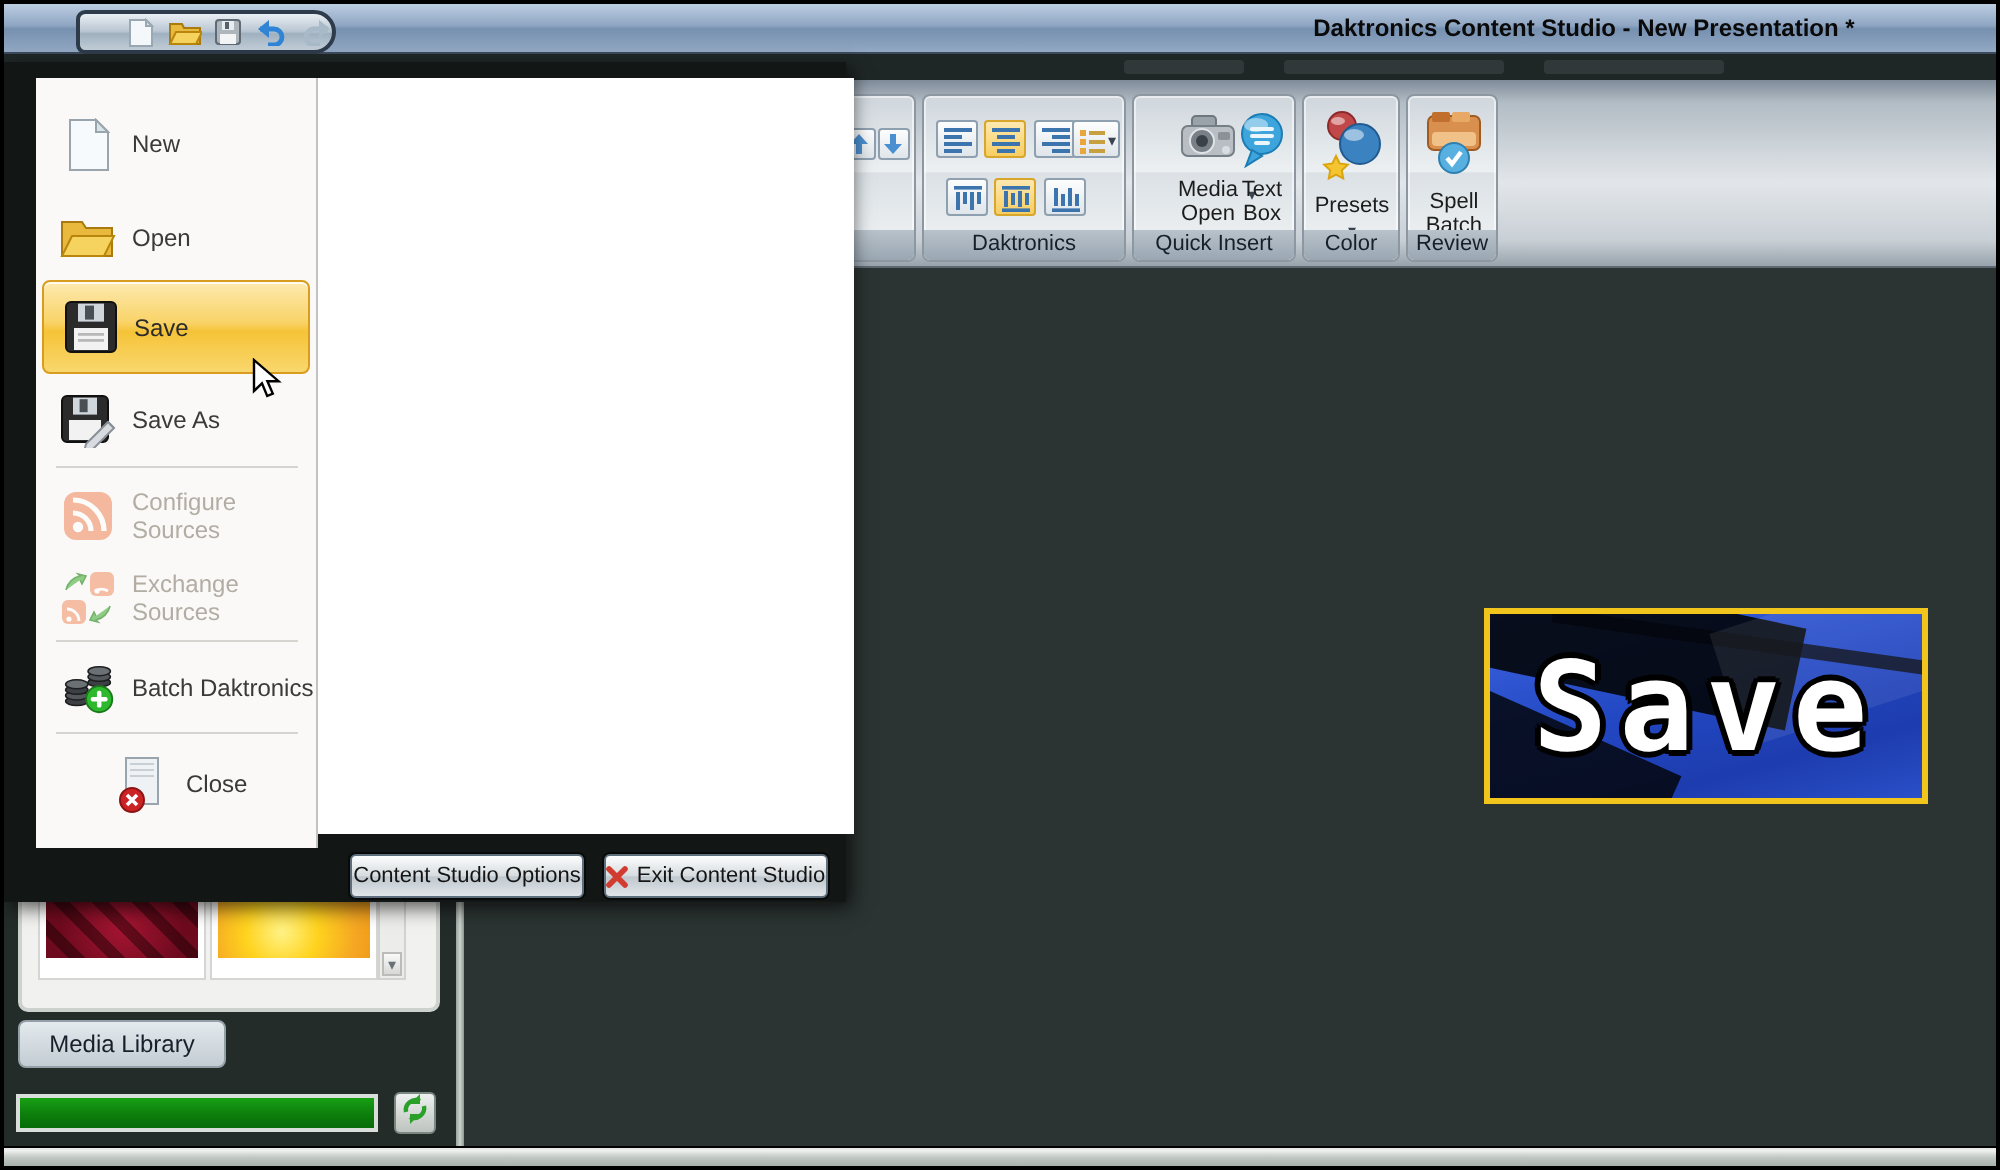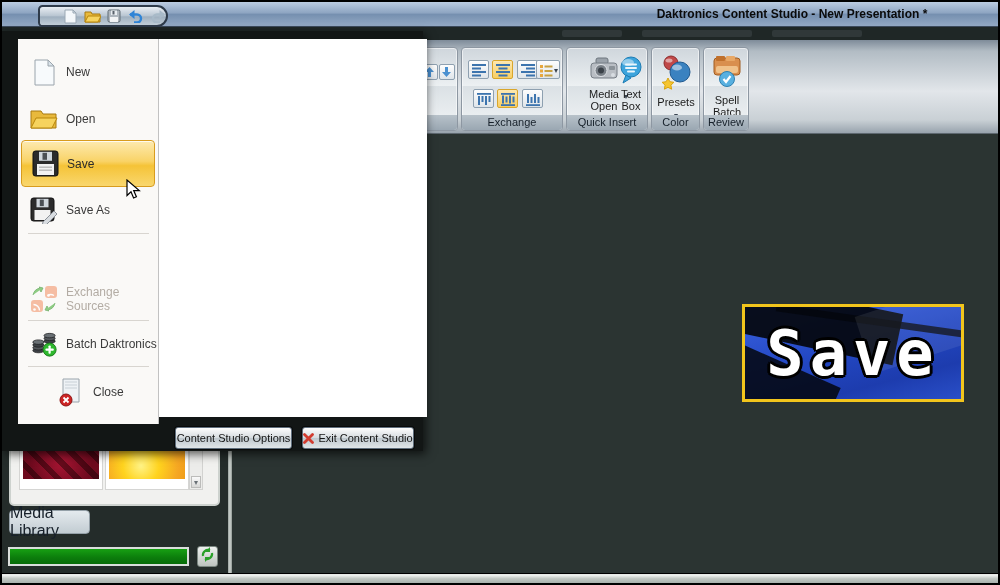--- a/index.html
+++ b/index.html
@@ -66,22 +66,22 @@
   .media-panel { position:absolute; left:9px; top:436px; width:211px; height:70px;
     border:2px solid #cdd2ce; border-radius:5px; background:#f1f1ef; }
   .thumb-card { position:absolute; top:6px; width:84px; height:46px; background:#fff; border:1px solid #d5d5d3; }
   .thumb-img { position:absolute; left:3px; top:3px; width:76px; height:31px; }
   .thumb-red { background:radial-gradient(circle at 50% 50%, #a51532, #6e0a1e 75%),
     repeating-linear-gradient(45deg, rgba(40,0,8,.0) 0 8px, rgba(40,0,8,.45) 8px 14px); background-blend-mode:multiply; }
   .thumb-yellow { background:radial-gradient(circle at 42% 58%, #fff387 0%, #ffd31e 38%, #f5a623 78%, #ef9c16 100%); }
   .mini-scroll { position:absolute; left:178px; top:6px; width:14px; height:46px; background:#ececea; border:1px solid #d2d2d0; }
   .mini-scroll-btn { position:absolute; left:1px; bottom:1px; width:10px; height:12px; text-align:center;
     font-size:8px; line-height:12px; color:#6a7176; background:linear-gradient(#fafafa,#d8d8d6); border:1px solid #bcbcba; }
-  .ml-tab { position:absolute; left:9px; top:510px; width:81px; height:24px; border:1px solid #94a0a8; border-radius:4px;
-    background:linear-gradient(180deg,#e4eaee,#c2ccd2); font-size:16px; color:#17202a;
+  .ml-tab { position:absolute; left:9px; top:510px; width:104px; height:24px; border:1px solid #94a0a8; border-radius:4px;
+    background:linear-gradient(180deg,#e4eaee,#c2ccd2); font-size:12px; color:#17202a;
     display:flex; align-items:center; justify-content:center; }
   .progress { position:absolute; left:8px; top:547px; width:181px; height:19px; border:2px solid #dadedb;
     background:linear-gradient(#17a013,#0c7e0c 55%,#076c08); }
   .refresh-btn { position:absolute; left:197px; top:546px; width:21px; height:21px; border:1px solid #7b8781; border-radius:3px;
     background:linear-gradient(#eef1ef,#bdc3bf); display:flex; align-items:center; justify-content:center; }
 
   .statusbar { position:absolute; left:2px; top:574px; width:996px; height:9px;
     background:linear-gradient(#f2f4f2,#c2c8c4 45%,#a9b1ad); border-top:1px solid #e8eae8; }
 
   
@@ -251,21 +251,21 @@
               <g fill="#3c74ae">
                 <rect y="11.2" width="14" height="1.8"></rect>
                 <rect x="1" y="1" width="2" height="9"></rect>
                 <rect x="4.5" y="4" width="2" height="6"></rect>
                 <rect x="8" y="1" width="2" height="9"></rect>
                 <rect x="11.5" y="4" width="2" height="6"></rect>
               </g>
             </svg>
         </span>
       </div>
-      <div class="rgroup-label">Exchange</div>
+      <div class="rgroup-label">Daktronics</div>
     </div>
 
     <div class="rgroup" style="left:564px;width:82px;">
       <div class="big-btn" style="left:16px;top:8px;width:42px;">
         <span>
           <svg width="30" height="28" viewBox="0 0 30 28">
               <rect x="7" y="2" width="12" height="6" rx="2" fill="#9aa2aa" stroke="#6e767e"></rect>
               <rect x="2" y="7" width="26" height="15" rx="3" fill="#b9bec4" stroke="#767e86"></rect>
               <circle cx="12" cy="14.5" r="6" fill="#787f86" stroke="#e0e4e8"></circle>
               <circle cx="12" cy="14.5" r="3" fill="#3a4148"></circle>
@@ -426,20 +426,31 @@
                 <rect x="4.5" y="13" width="16" height="10" fill="#f2f2f2"></rect>
                 <path d="M13 25L24 14l3 3-11 11-4 1z" fill="#d8dce0" stroke="#8a9098"></path>
                 <path d="M24 14l3 3" stroke="#8a9098"></path>
               </svg>
           </span>
           <span class="mi-label">Save As</span>
         </div>
 
         <div class="mi-sep" style="top:194px;"></div>
 
+        <div class="mi disabled" style="top:198px;height:41px;">
+          <span class="mi-icon" style="opacity:0.55;">
+            <svg width="26" height="26" viewBox="0 0 26 26">
+                <rect x="1" y="1" width="24" height="24" rx="6" fill="#ef8354"></rect>
+                <circle cx="8" cy="18.5" r="2.6" fill="#fff"></circle>
+                <path d="M5.5 11.5a9 9 0 0 1 9 9" fill="none" stroke="#fff" stroke-width="2.6"></path>
+                <path d="M5.5 5a15.5 15.5 0 0 1 15.5 15.5" fill="none" stroke="#fff" stroke-width="2.6"></path>
+              </svg>
+          </span>
+          <span class="mi-label">Configure Sources</span>
+        </div>
 
         <div class="mi disabled" style="top:239px;height:41px;">
           <span class="mi-icon" style="opacity:0.75;">
             <svg width="28" height="28" viewBox="0 0 28 28">
                 <rect x="15" y="1" width="12" height="12" rx="3" fill="#f4a988"></rect>
                 <path d="M17.5 10.5a6.5 6.5 0 0 1 6.5 0" stroke="#fff" stroke-width="1.4" fill="none"></path>
                 <circle cx="18.5" cy="10.5" r="1.3" fill="#fff"></circle>
                 <rect x="1" y="15" width="12" height="12" rx="3" fill="#f4a988"></rect>
                 <circle cx="4.5" cy="24.5" r="1.3" fill="#fff"></circle>
                 <path d="M3.5 19.5a6 6 0 0 1 6 6" stroke="#fff" stroke-width="1.4" fill="none"></path>

